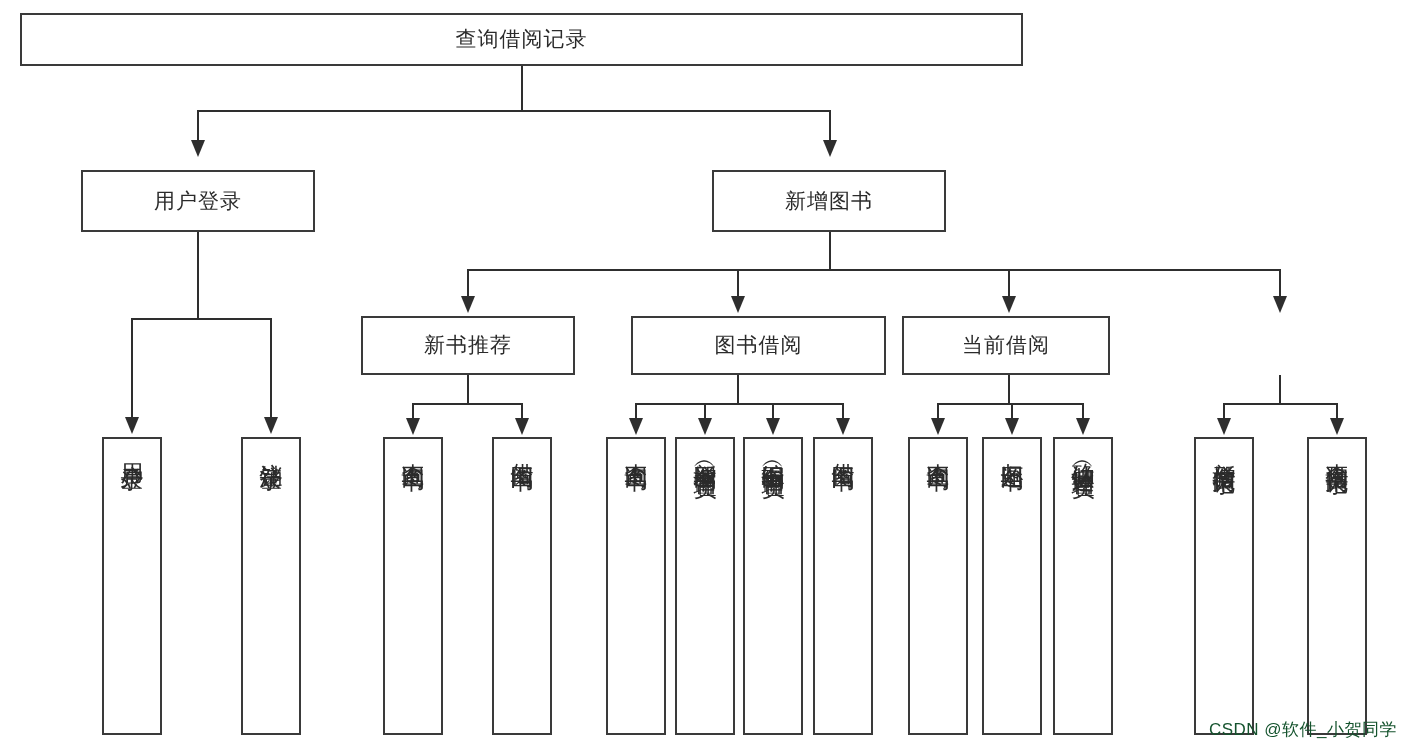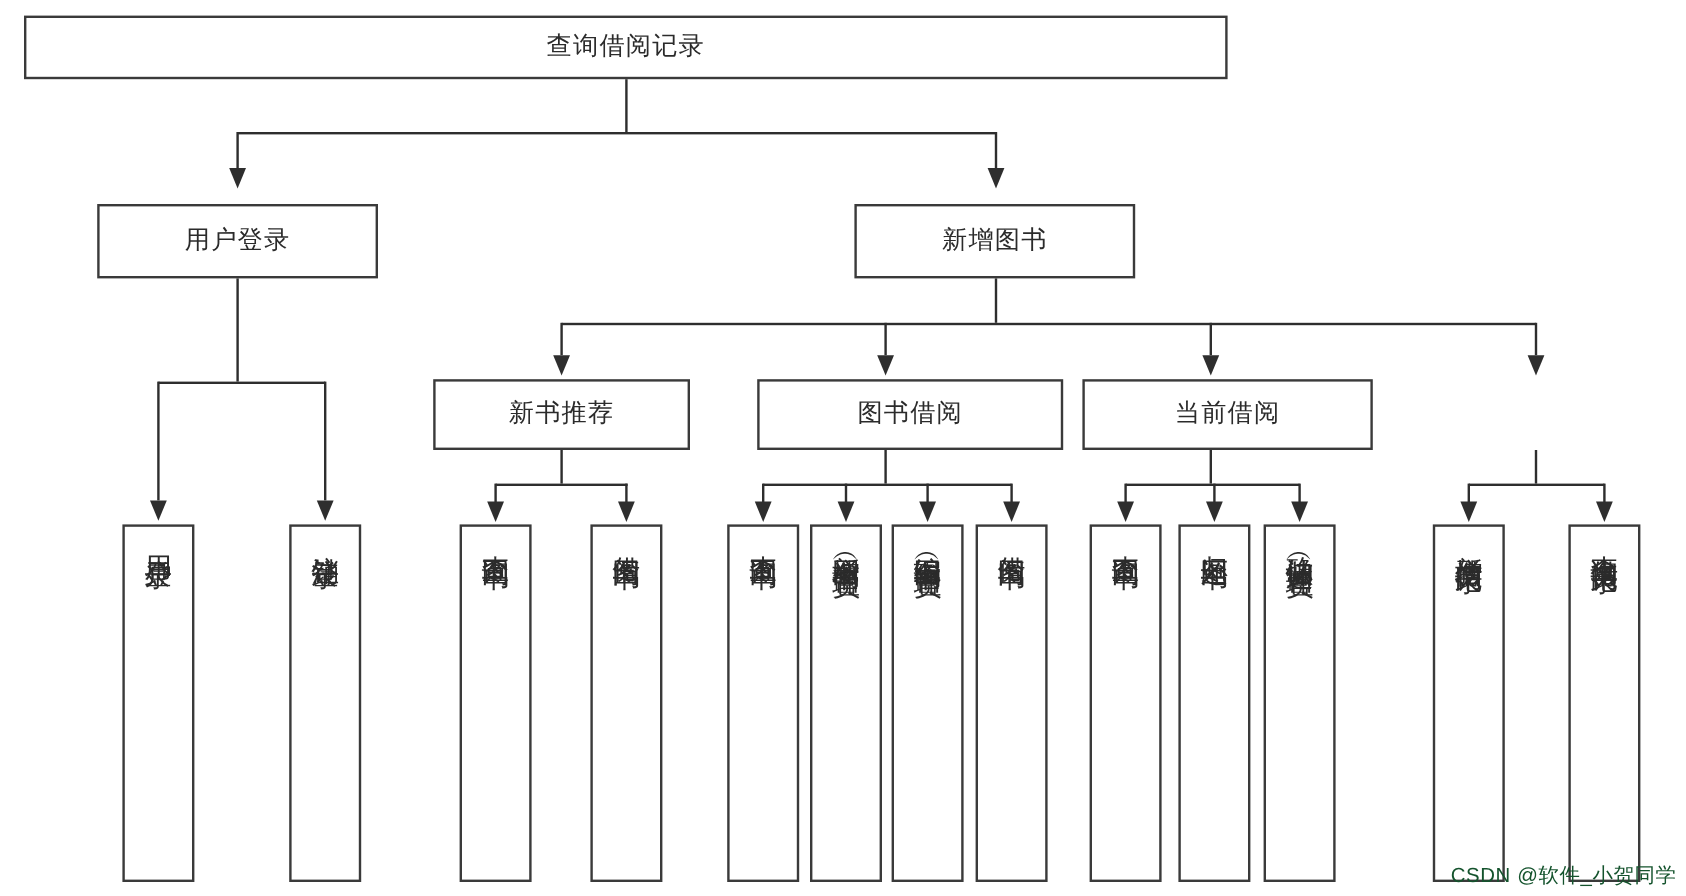--- a/index.html
+++ b/index.html
@@ -114,21 +114,21 @@
   <div class="arrow" style="left:1002px;top:296px;"></div>
   <div class="vline" style="left:1279px;top:269px;height:27px;"></div>
   <div class="arrow" style="left:1273px;top:296px;"></div>
 
   <div class="node h" style="left:361px;top:316px;width:214px;height:59px;">
     <span class="lbl">新书推荐</span>
   </div>
   <div class="node h" style="left:631px;top:316px;width:255px;height:59px;">
     <span class="lbl">图书借阅</span>
   </div>
-  <div class="node h" style="left:902px;top:316px;width:242px;height:59px;">
+  <div class="node h" style="left:902px;top:316px;width:208px;height:59px;">
     <span class="lbl">当前借阅</span>
   </div>
 
   <div class="vline" style="left:467px;top:375px;height:28px;"></div>
   <div class="hline" style="left:413px;top:403px;width:110px;"></div>
   <div class="vline" style="left:412px;top:403px;height:17px;"></div>
   <div class="arrow" style="left:406px;top:418px;"></div>
   <div class="vline" style="left:521px;top:403px;height:17px;"></div>
   <div class="arrow" style="left:515px;top:418px;"></div>
 

